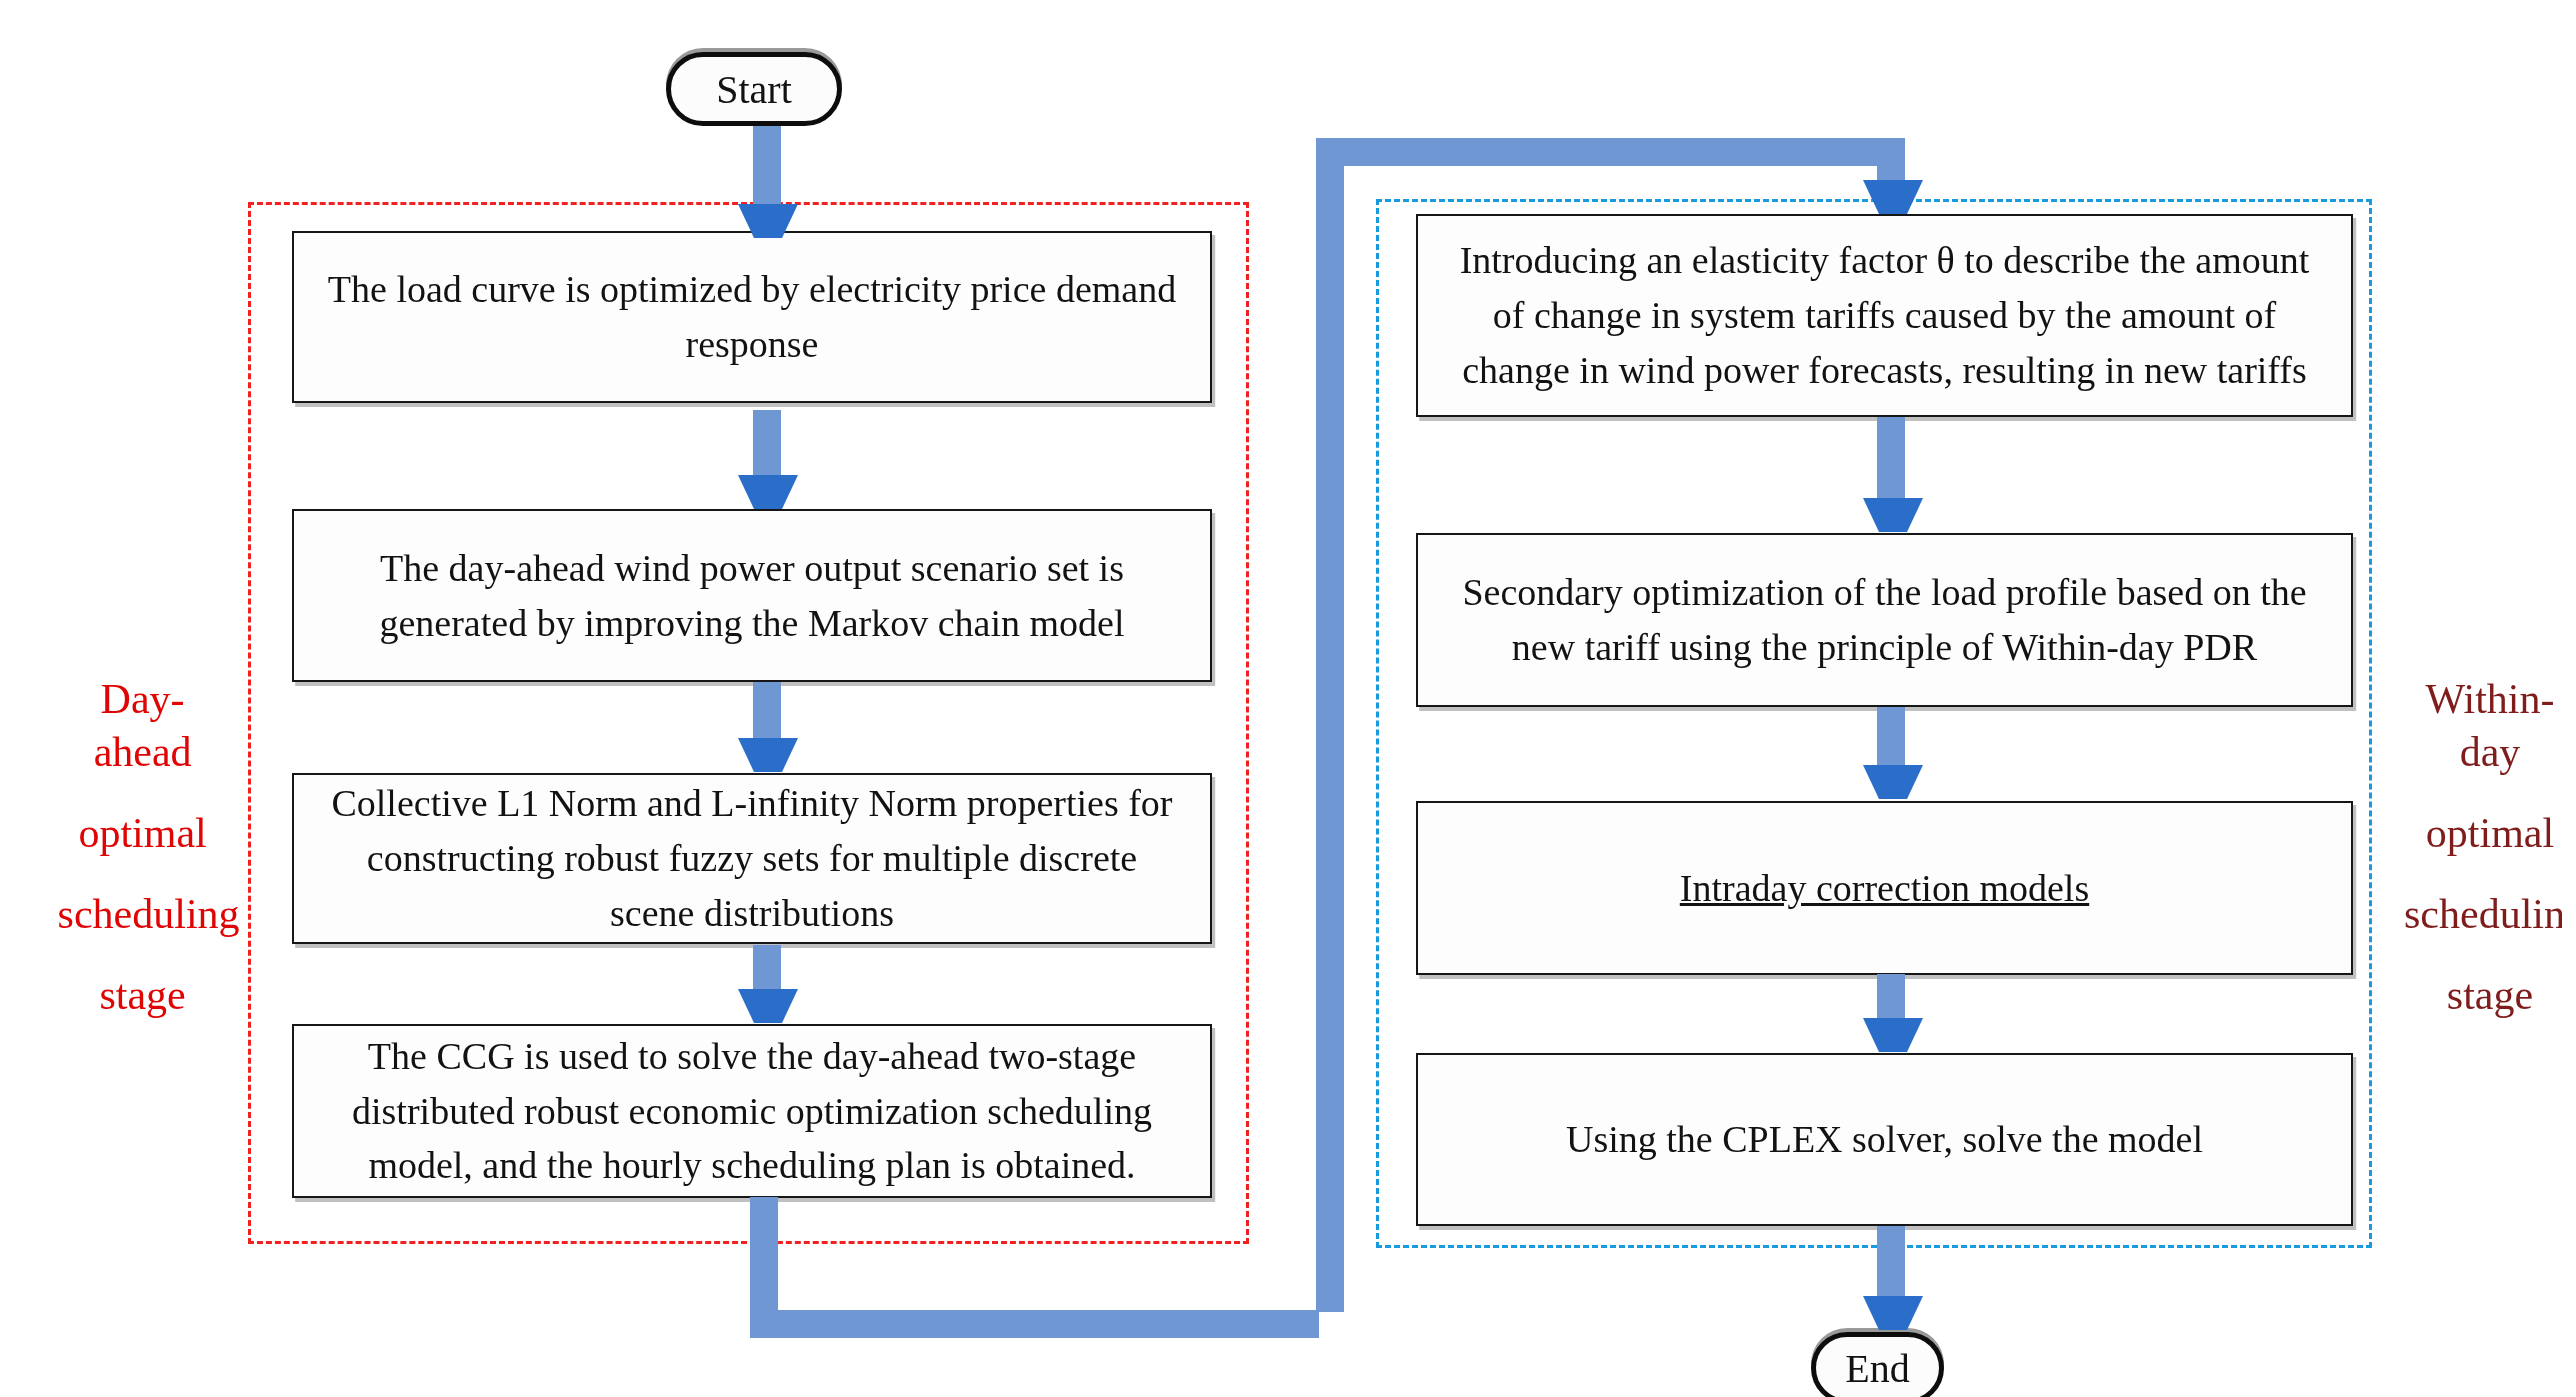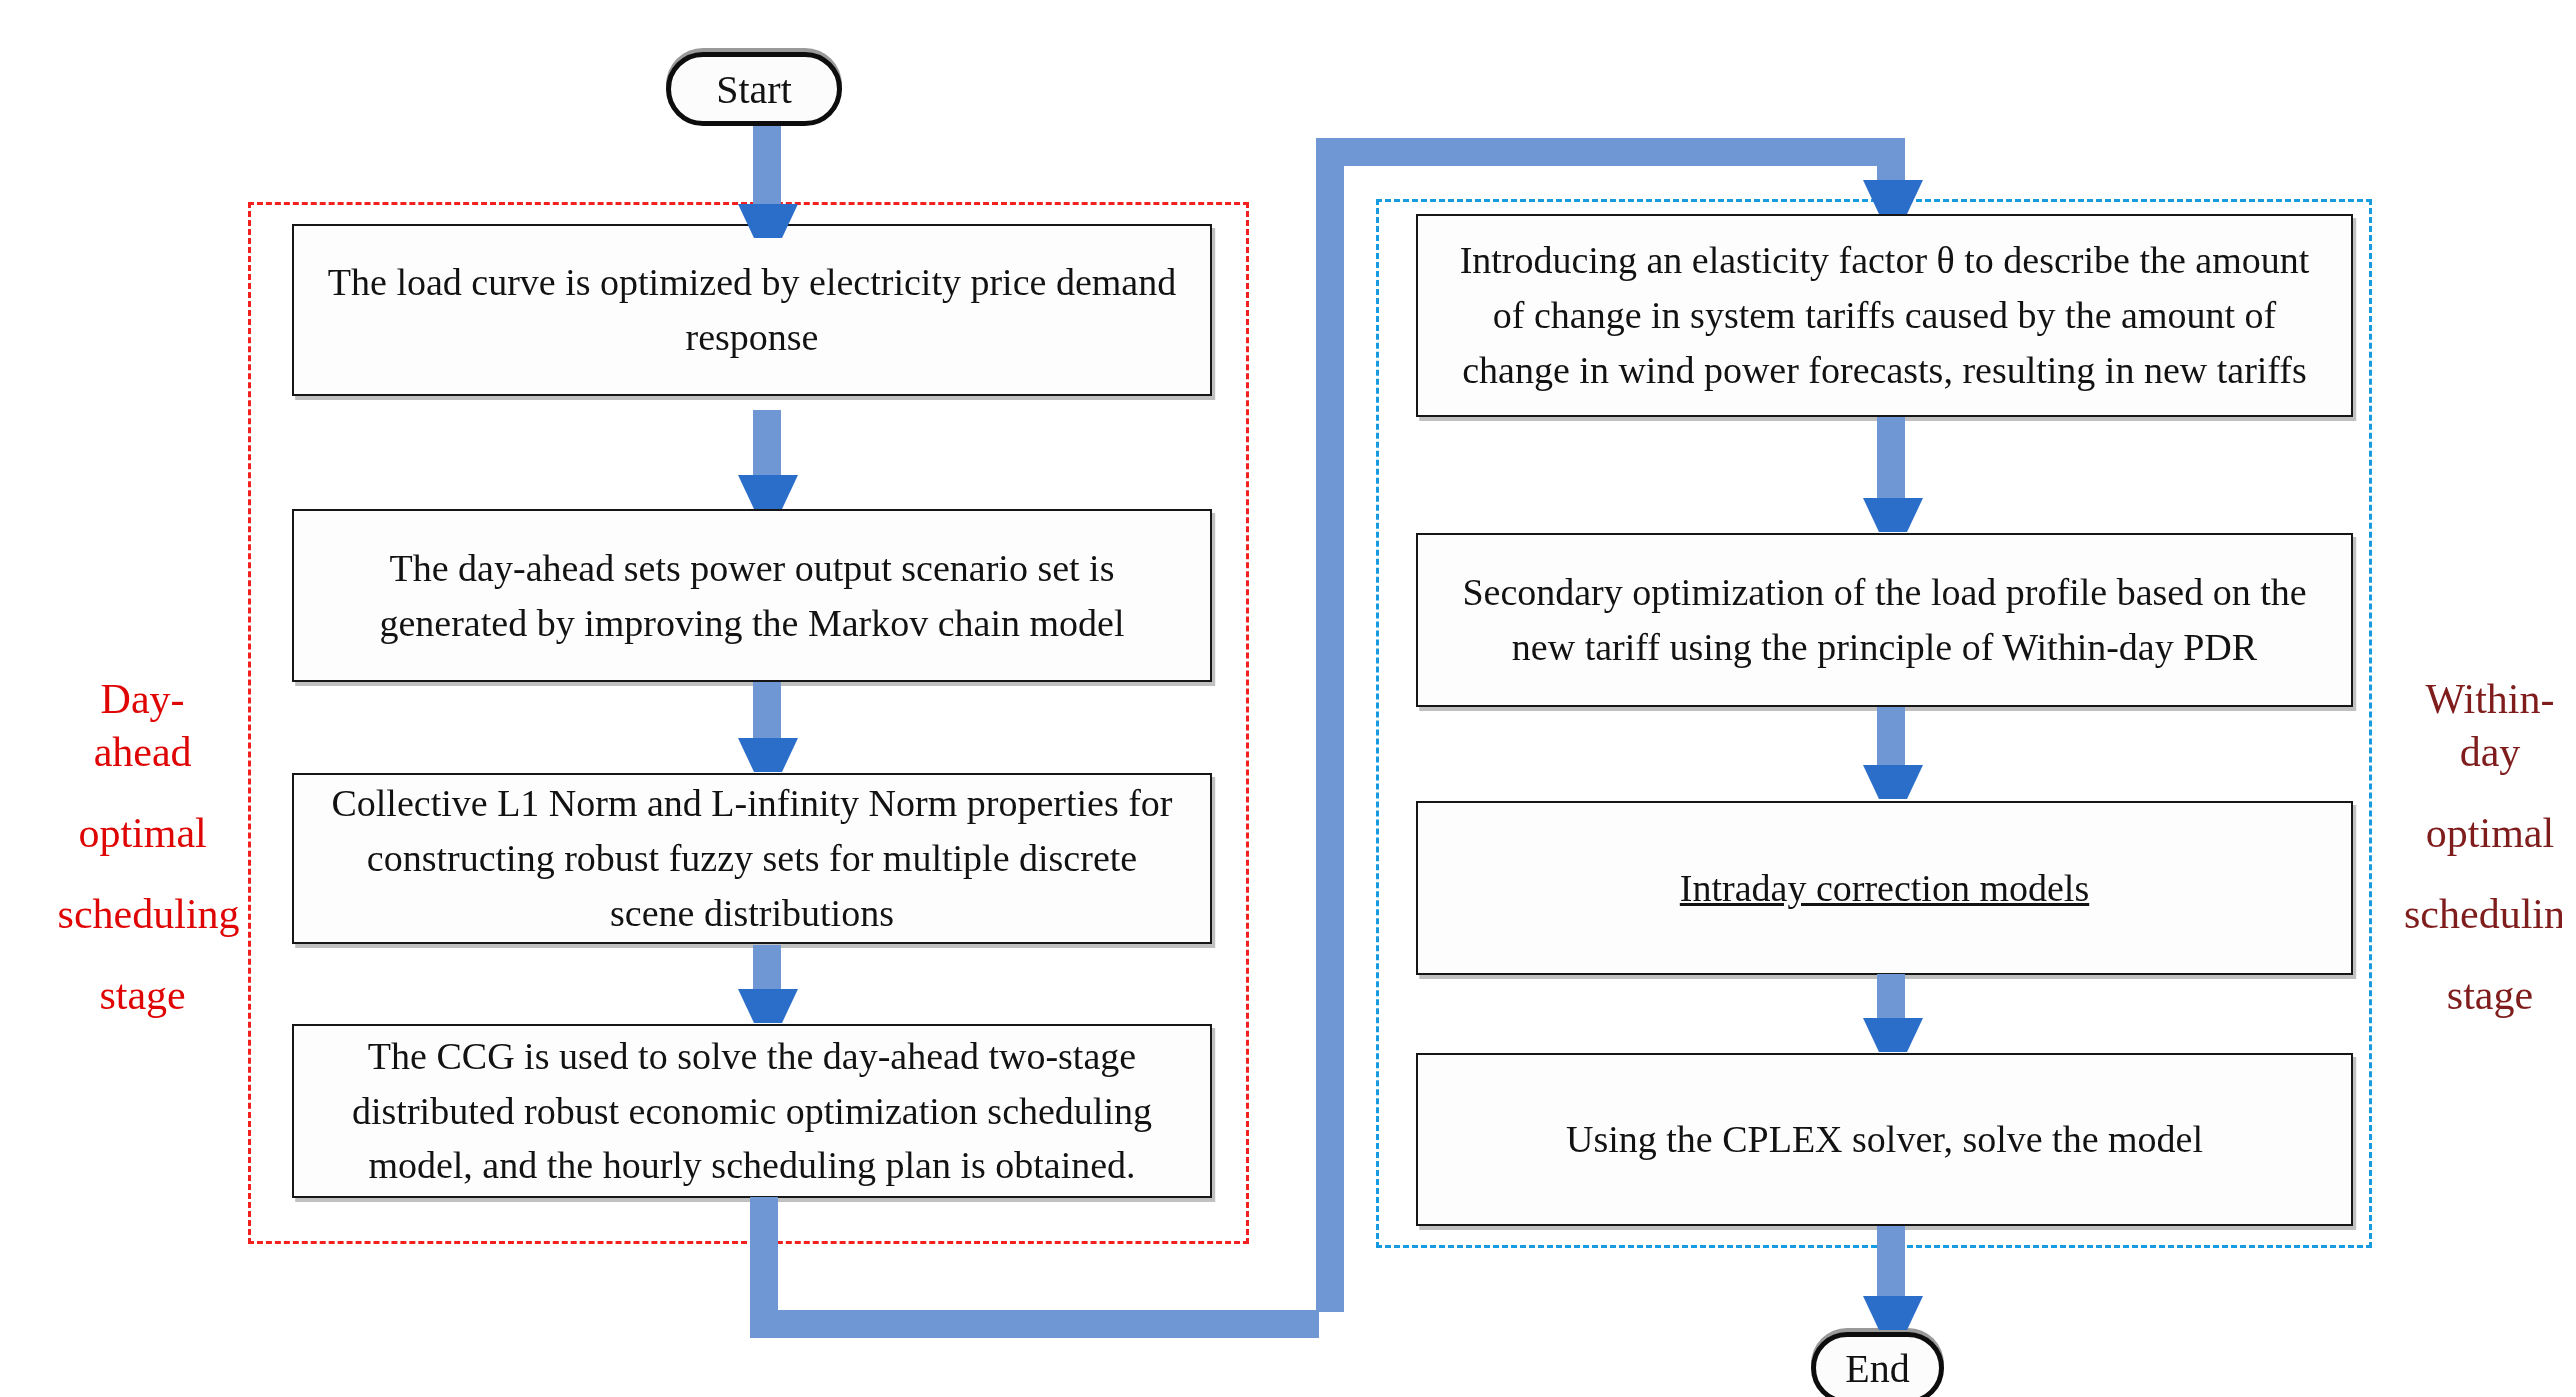--- a/index.html
+++ b/index.html
@@ -79,25 +79,25 @@
     <span>stage</span>
   </div>
 
   <div class="stage-label blue" style="left:2348px; top:617px; width:228px;">
     <span>Within-day</span>
     <span>optimal</span>
     <span>scheduling</span>
     <span>stage</span>
   </div>
 
-  <div class="pbox" style="left:264px; top:196px; width:920px; height:172px;">
+  <div class="pbox" style="left:264px; top:203px; width:920px; height:172px;">
     <span>The load curve is optimized by electricity price demand response</span>
   </div>
   <div class="pbox" style="left:264px; top:481px; width:920px; height:173px;">
-    <span>The day-ahead sets power output scenario set is generated by improving the Markov chain model</span>
+    <span>The day-ahead wind power output scenario set is generated by improving the Markov chain model</span>
   </div>
   <div class="pbox" style="left:264px; top:745px; width:920px; height:171px;">
     <span>Collective L1 Norm and L-infinity Norm properties for constructing robust fuzzy sets for multiple discrete scene distributions</span>
   </div>
   <div class="pbox" style="left:264px; top:996px; width:920px; height:174px;">
     <span>The CCG is used to solve the day-ahead two-stage distributed robust economic optimization scheduling model, and the hourly scheduling plan is obtained.</span>
   </div>
 
   <div class="pbox" style="left:1388px; top:186px; width:937px; height:203px;">
     <span>Introducing an elasticity factor θ  to describe the amount of change in system tariffs caused by the amount of change in wind power forecasts, resulting in new tariffs</span>

